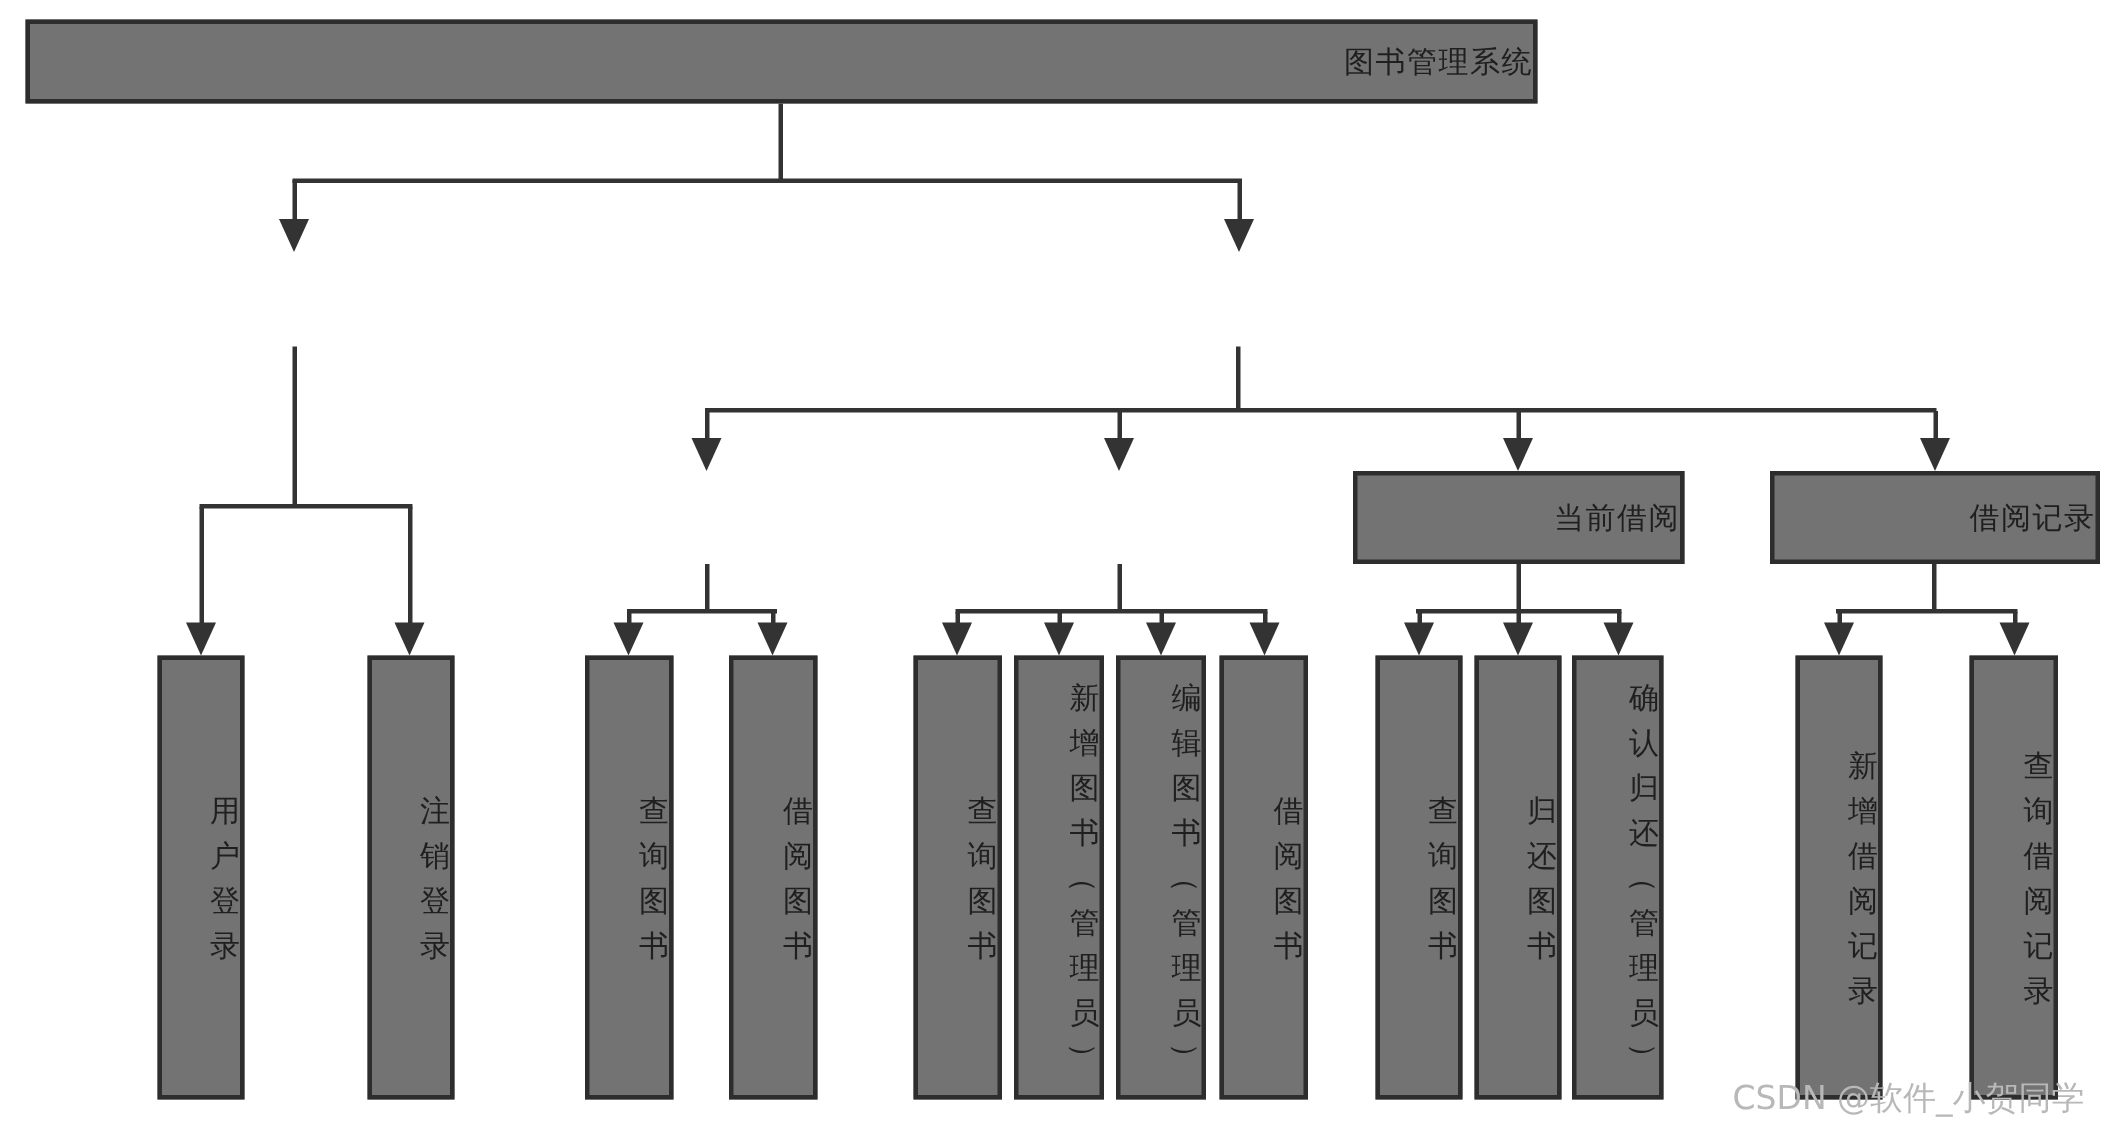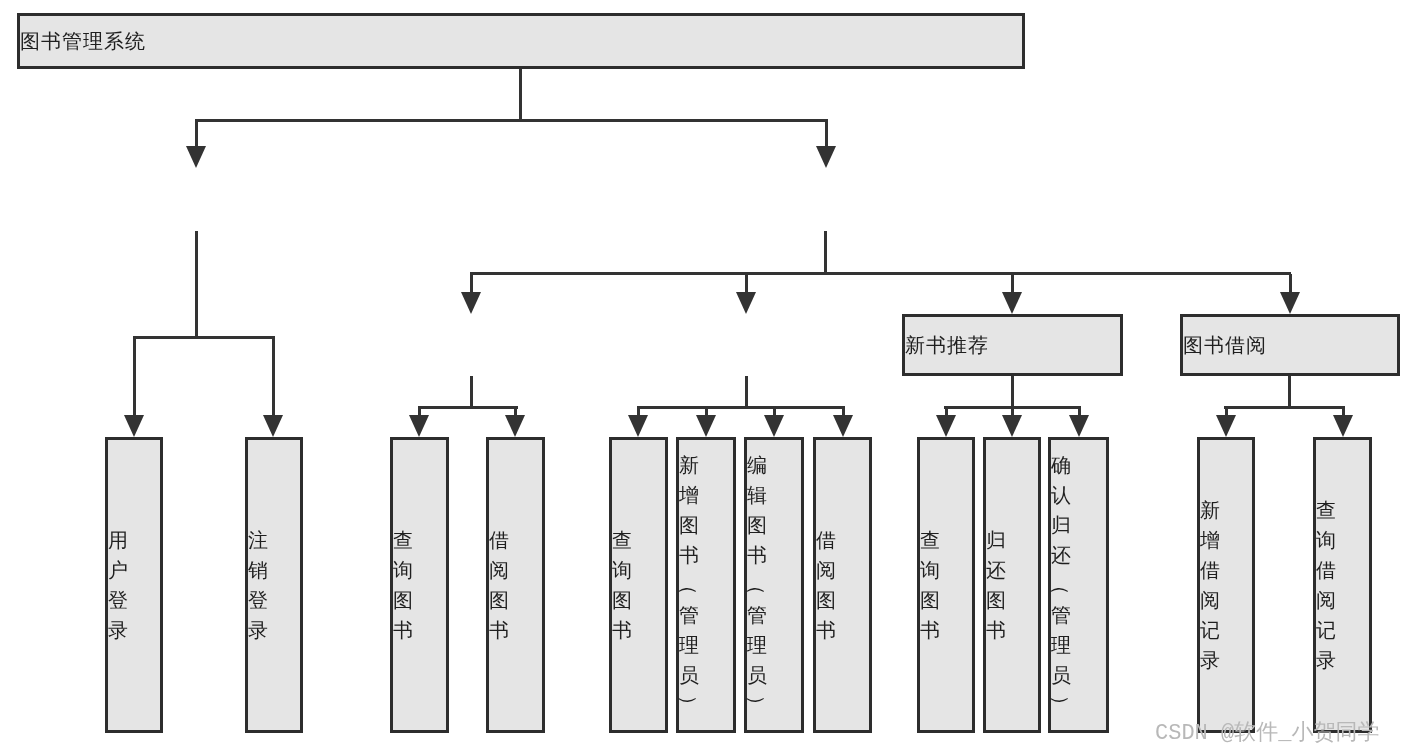--- a/index.html
+++ b/index.html
@@ -14,23 +14,23 @@
     width:1405px;height:747px;
     background:var(--background);
     font-family:"DejaVu Sans","Liberation Sans",sans-serif;
     color:var(--text);
     overflow:hidden;
   }
   .canvas{position:relative;width:1405px;height:747px;}
 
   .node{
     position:absolute;box-sizing:border-box;
-    background:#e5e5e5;
+    background:#737373;
     border:3px solid var(--box-border);
-    display:flex;align-items:center;justify-content:flex-start;
+    display:flex;align-items:center;justify-content:flex-end;
     font-size:20px;color:var(--text);
     z-index:2;
   }
   .node.h span{white-space:nowrap;letter-spacing:1px;}
 
   .vlabel{display:flex;flex-direction:column;align-items:center;}
   .vchar{height:30px;line-height:30px;text-align:center;font-size:20px;}
   .vchar.rot{transform:rotate(90deg);}
 
   .hline{position:absolute;height:3px;background:var(--line);z-index:1;}
@@ -43,21 +43,21 @@
   }
   .arrow::after{
     content:"";position:absolute;left:0;bottom:0;width:0;height:0;
     border-left:10px solid transparent;border-right:10px solid transparent;
     border-top:22px solid var(--line);
   }
 
   .watermark{
     position:absolute;left:1155px;top:717px;
     font-size:22px;color:var(--watermark);
-    white-space:nowrap;z-index:5;font-family:Liberation Mono, monospace;
+    white-space:nowrap;z-index:5;
   }
 </style>
 </head>
 <body>
 
 <div class="canvas">
 
   <div class="node h" style="left:17px;top:13px;width:1008px;height:56px">
     <span>图书管理系统</span>
   </div>
@@ -74,24 +74,24 @@
   <div class="arrow" style="left:263px;top:338px;height:99px"></div>
 
   <div class="vline" style="left:824px;top:231px;height:43px"></div>
   <div class="hline" style="left:470px;top:272px;width:821px"></div>
   <div class="arrow" style="left:461px;top:274px;height:40px"></div>
   <div class="arrow" style="left:736px;top:274px;height:40px"></div>
   <div class="arrow" style="left:1002px;top:274px;height:40px"></div>
   <div class="arrow" style="left:1280px;top:274px;height:40px"></div>
 
   <div class="node h" style="left:902px;top:314px;width:221px;height:62px">
-    <span>新书推荐</span>
+    <span>当前借阅</span>
   </div>
   <div class="node h" style="left:1180px;top:314px;width:220px;height:62px">
-    <span>图书借阅</span>
+    <span>借阅记录</span>
   </div>
 
   <div class="vline" style="left:470px;top:376px;height:32px"></div>
   <div class="hline" style="left:418px;top:406px;width:100px"></div>
   <div class="arrow" style="left:409px;top:408px;height:29px"></div>
   <div class="arrow" style="left:505px;top:408px;height:29px"></div>
 
   <div class="vline" style="left:745px;top:376px;height:32px"></div>
   <div class="hline" style="left:637px;top:406px;width:208px"></div>
   <div class="arrow" style="left:628px;top:408px;height:29px"></div>

